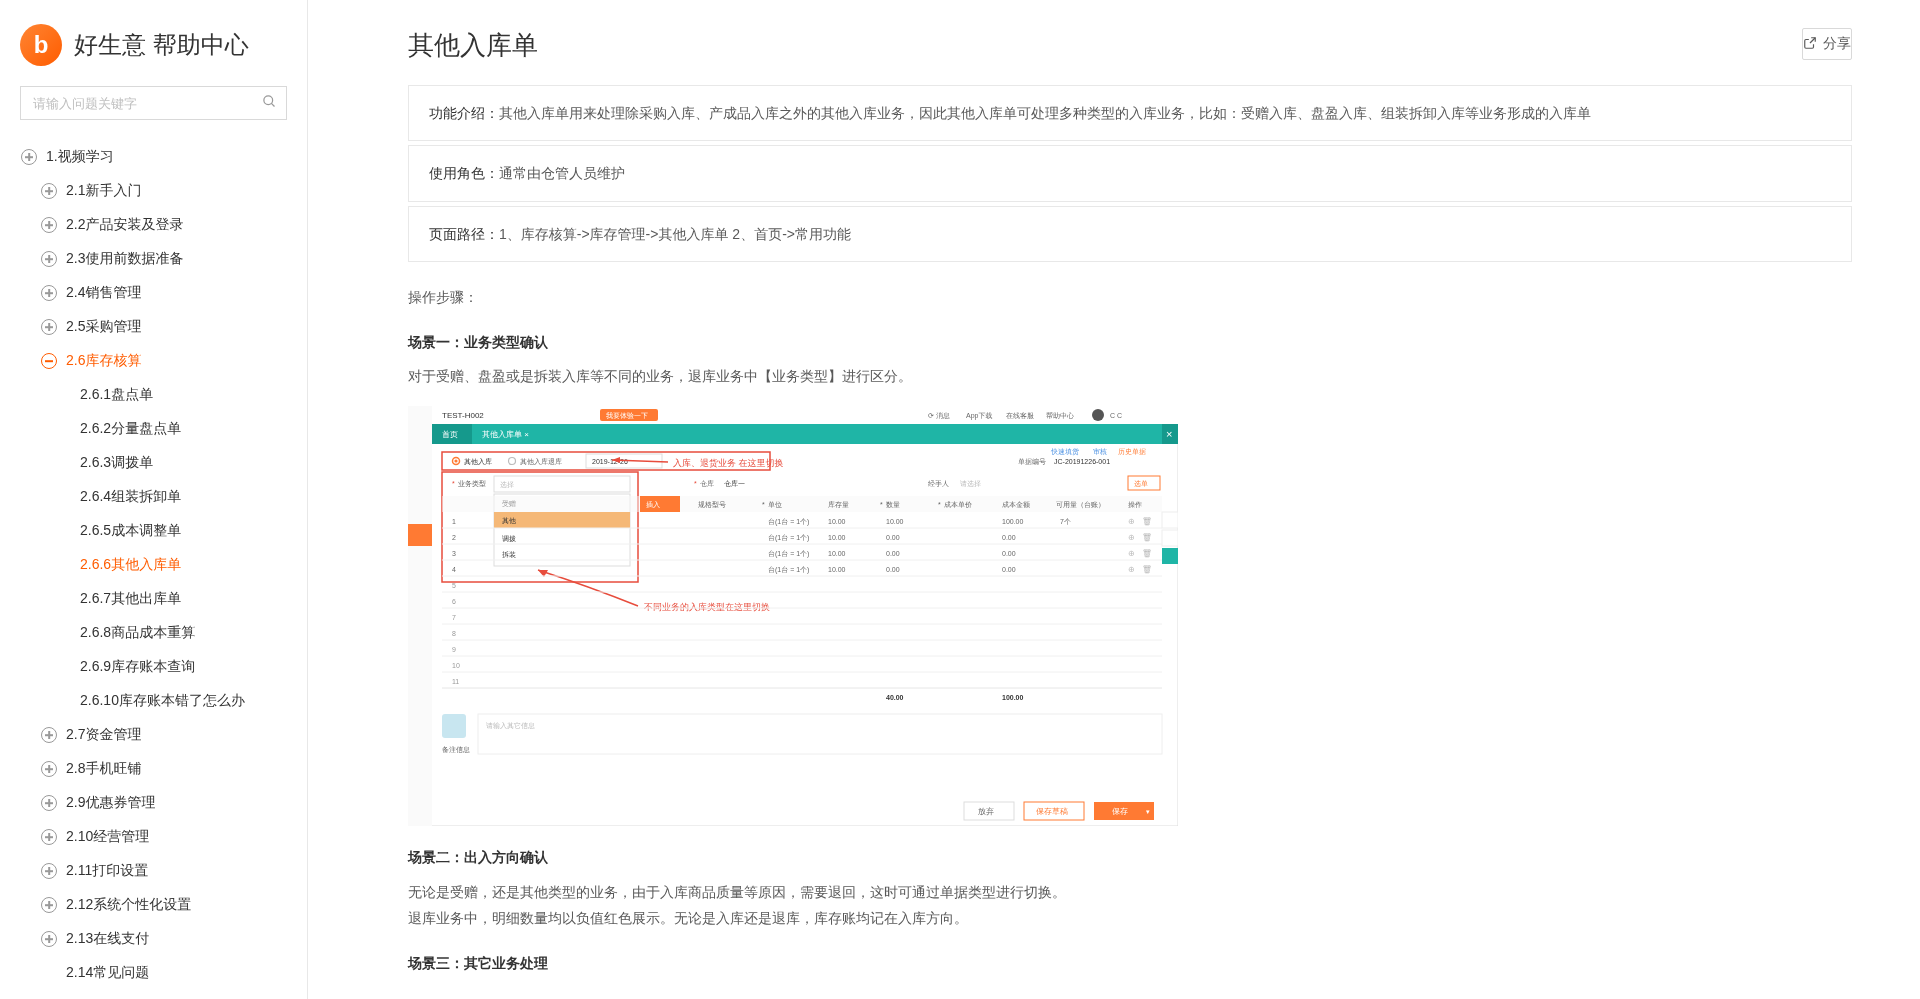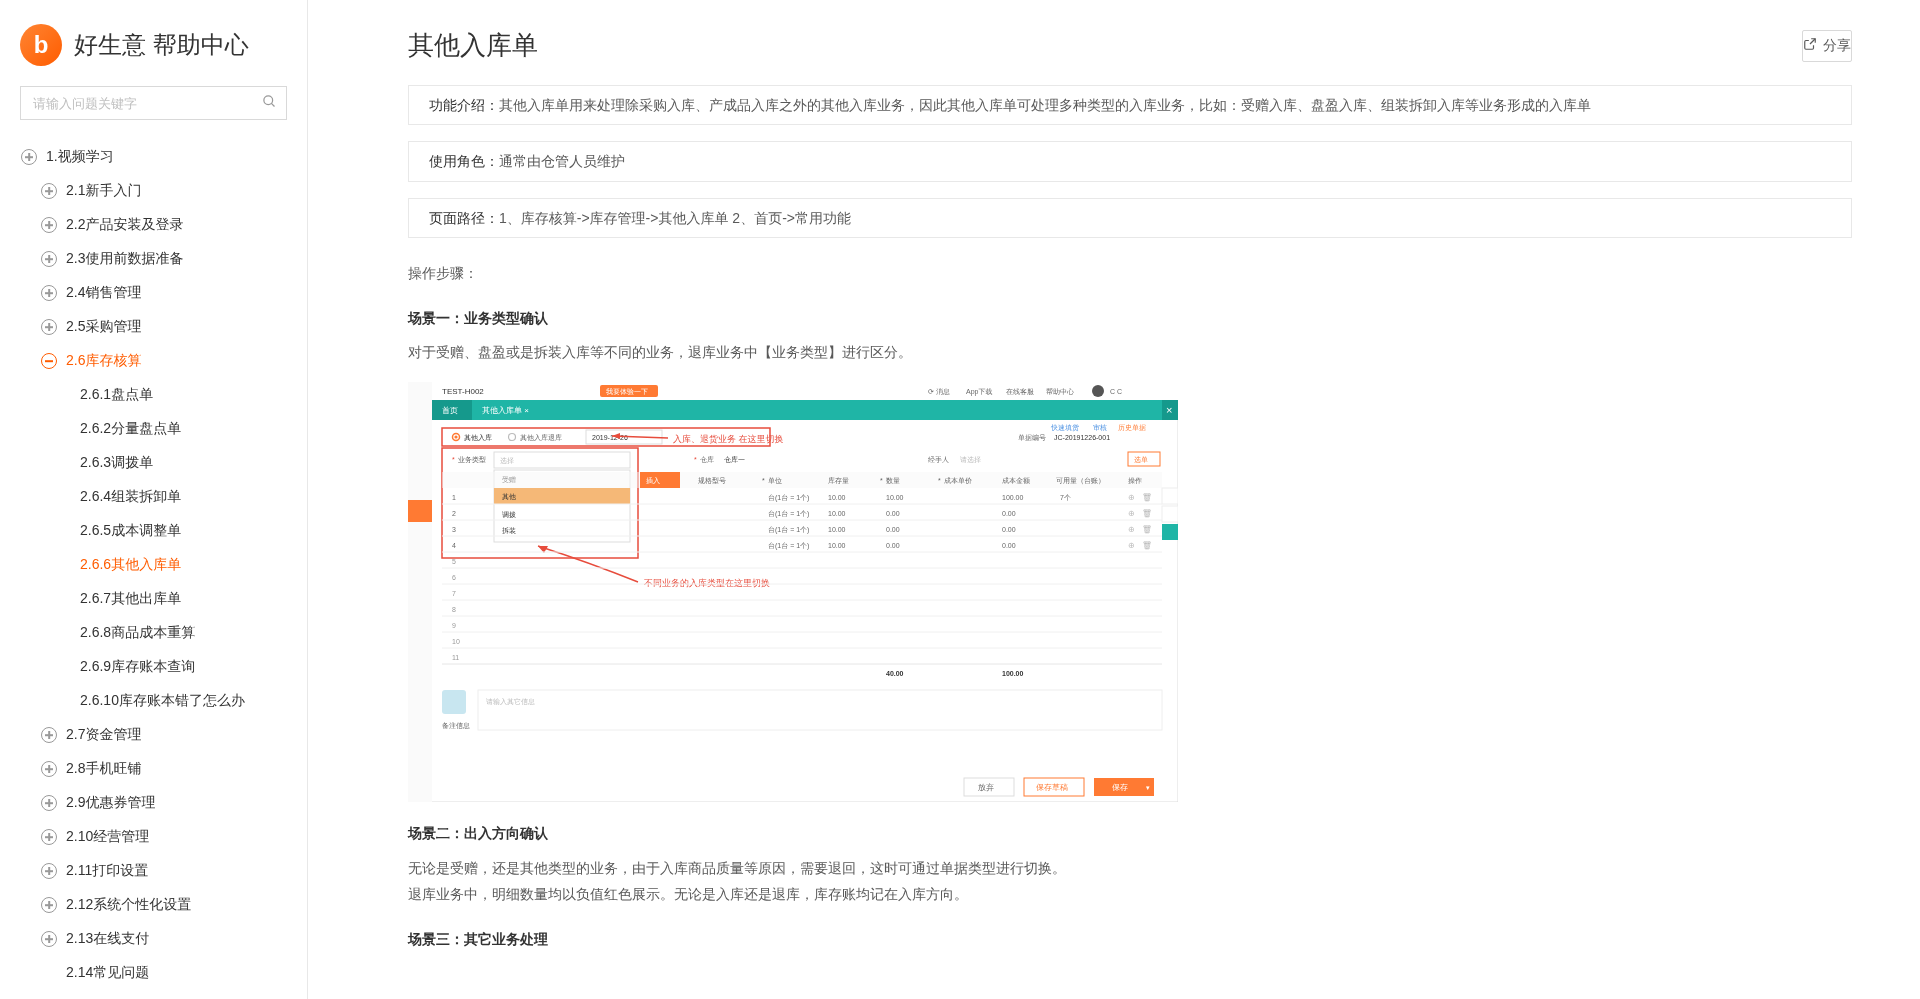--- a/index.html
+++ b/index.html
@@ -22,24 +22,24 @@
 .plus-circle{width:16px;height:16px;border:1.6px solid #999;border-radius:50%;position:relative}
 .plus-circle:before,.plus-circle:after{content:"";position:absolute;background:#999;top:50%;left:50%;transform:translate(-50%,-50%)}
 .plus-circle:before{width:8px;height:1.6px}
 .plus-circle:after{width:1.6px;height:8px}
 .minus-circle{width:16px;height:16px;border:1.6px solid #ff5c00;border-radius:50%;position:relative}
 .minus-circle:before{content:"";position:absolute;background:#ff5c00;top:50%;left:50%;transform:translate(-50%,-50%);width:8px;height:1.6px}
 .nav-sub{padding-left:20px}
 .nav-sub2{padding-left:40px}
 .nav-sub2 .nav-item{padding:8px 0}
 .main{flex:1;padding:28px 68px 40px 100px;overflow-y:auto}
-.title-row{display:flex;align-items:center;justify-content:space-between;margin-bottom:22px}
+.title-row{display:flex;align-items:flex-start;justify-content:space-between;margin-bottom:22px}
 .page-title{font-size:26px;font-weight:500;color:#333}
 .share-btn{border:1px solid #d9d9d9;background:#fff;padding:6px 0;border-radius:2px;cursor:pointer;color:#595959;font-size:14px;display:flex;align-items:center;gap:6px}
-.info-box{border:1px solid #e8e8e8;padding:8px 20px;margin-bottom:16px;color:#595959;line-height:1.6}
+.info-box{border:1px solid #e8e8e8;padding:16px 20px;margin-bottom:4px;color:#595959;line-height:1.6}
 .info-label{color:#333}
 .content-section{margin-top:22px;color:#595959;line-height:1.9}
 .step-title{margin-bottom:10px}
 .scene-title{font-weight:bold;color:#333;margin-top:18px;margin-bottom:8px}
 .scene-title:first-child{margin-top:0}
 .screenshot{margin:16px 0 8px 0}
 .screenshot svg{display:block;width:770px;height:auto}
 </style>
 </head>
 <body>

